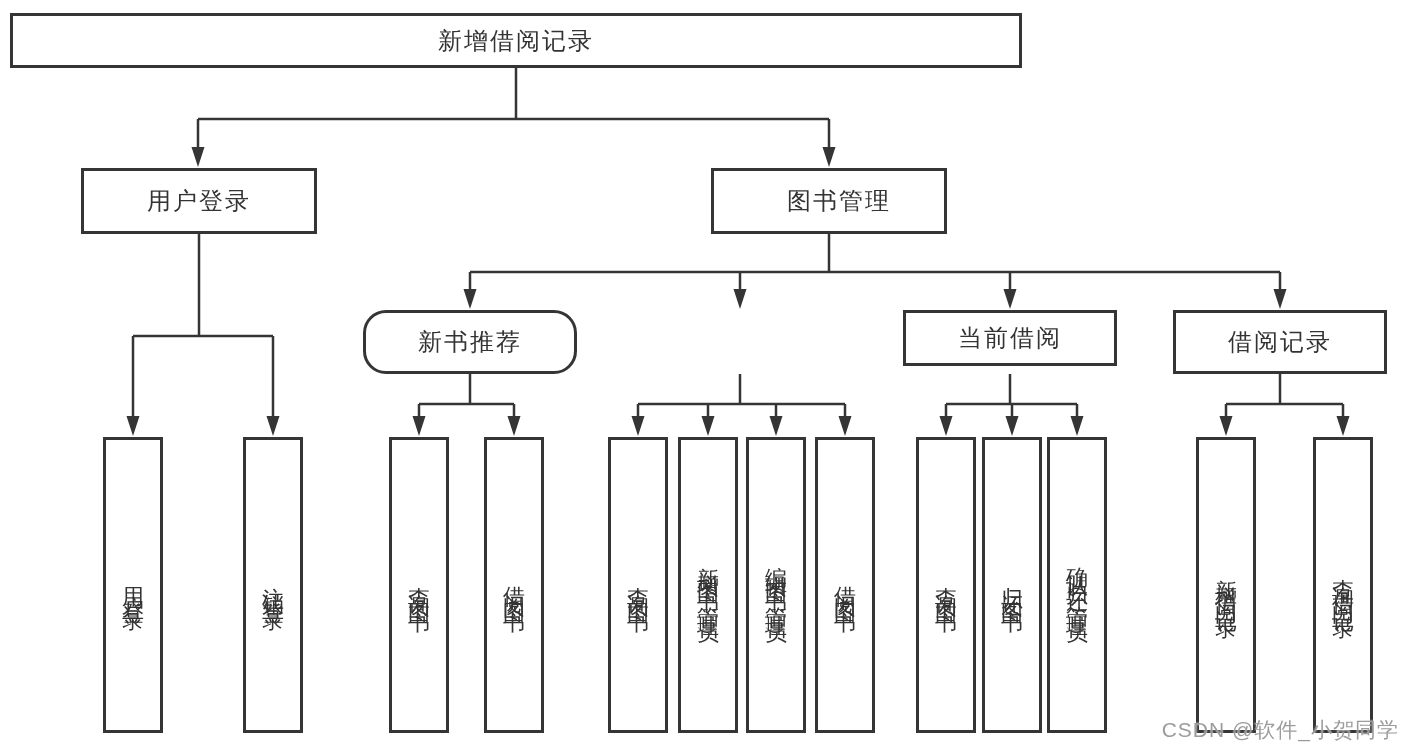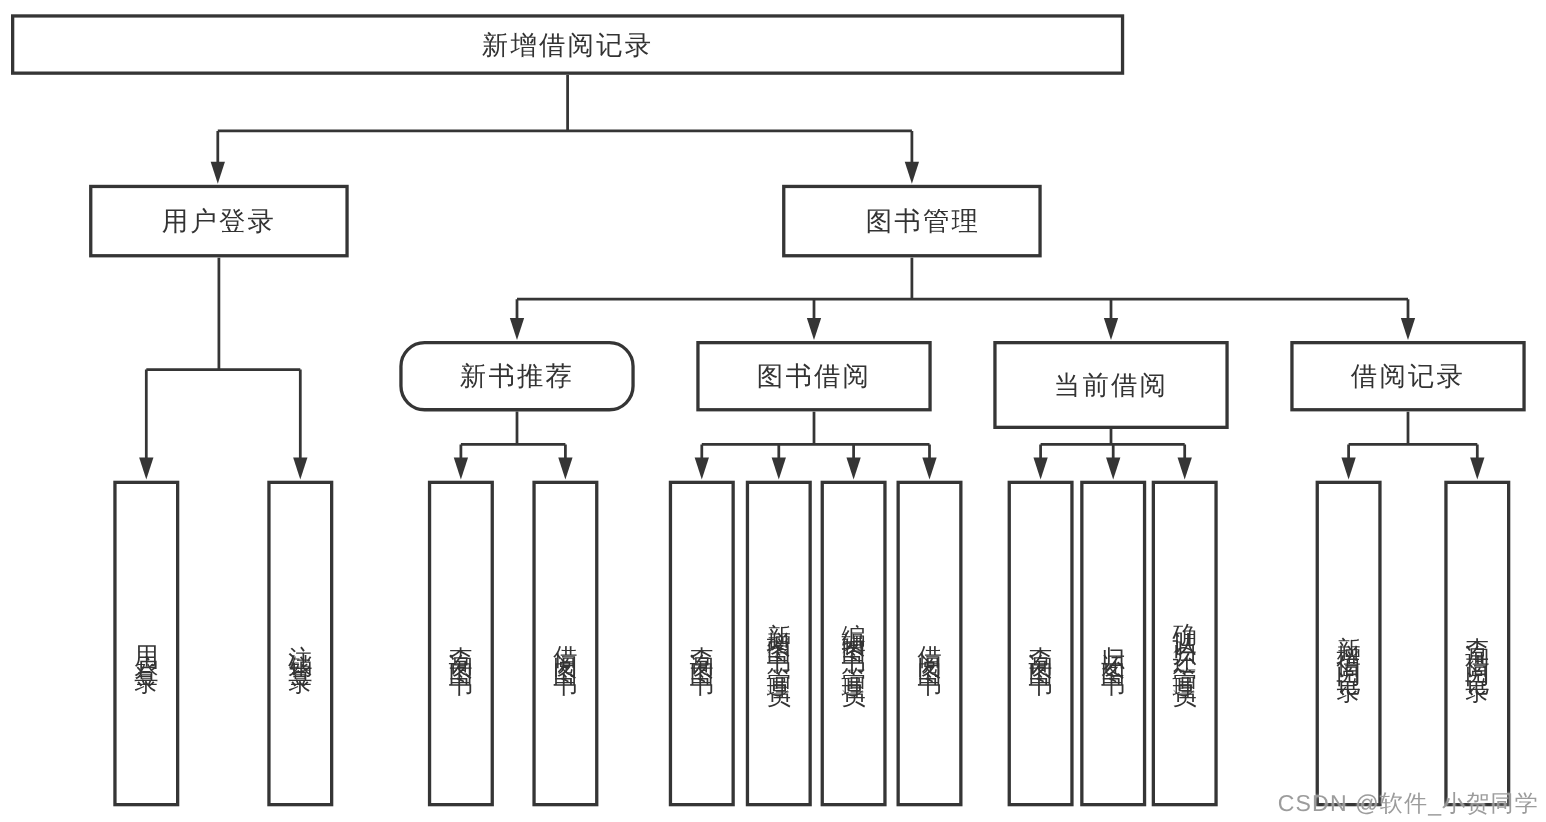--- a/index.html
+++ b/index.html
@@ -108,24 +108,21 @@
   <div class="node h" style="left:81px; top:168px; width:236px; height:66px;">
     <span class="lbl">用户登录</span>
   </div>
   <div class="node h" style="left:711px; top:168px; width:236px; height:66px;padding-left:20px;">
     <span class="lbl">图书管理</span>
   </div>
 
   <div class="node h" style="left:363px; top:310px; width:214px; height:64px;border-radius:23px;">
     <span class="lbl">新书推荐</span>
   </div>
-  <div class="node h" style="left:633px; top:310px; width:214px; height:64px;">
-    <span class="lbl">图书借阅</span>
-  </div>
-  <div class="node h" style="left:903px; top:310px; width:214px; height:80px;">
+  <div class="node h" style="left:903px; top:310px; width:214px; height:56px;">
     <span class="lbl">当前借阅</span>
   </div>
   <div class="node h" style="left:1173px; top:310px; width:214px; height:64px;">
     <span class="lbl">借阅记录</span>
   </div>
 
   <div class="node v" style="left:103px; top:437px; width:60px; height:296px;">
     <span class="lbl">用户登录</span>
   </div>
   <div class="node v" style="left:243px; top:437px; width:60px; height:296px;">

